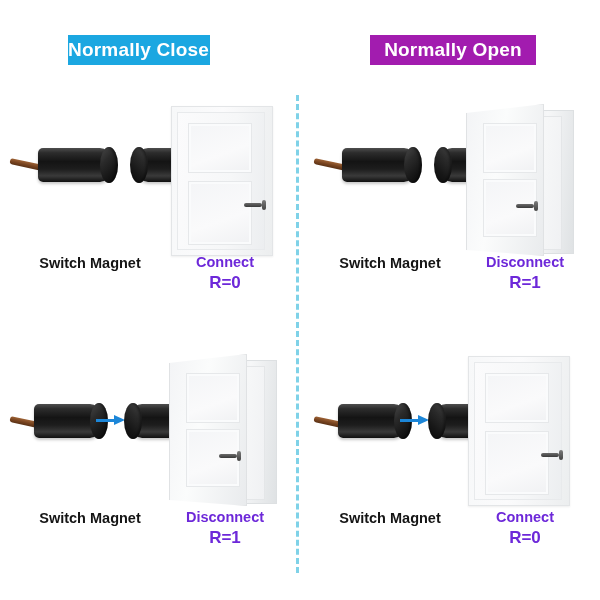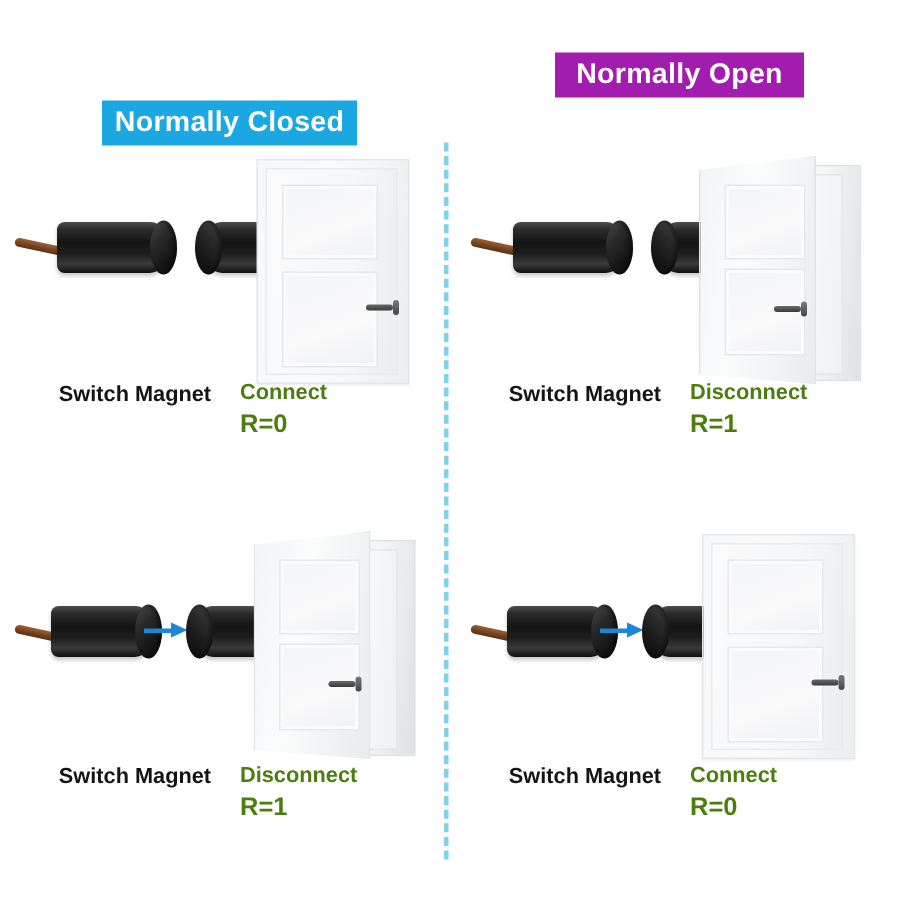--- a/index.html
+++ b/index.html
@@ -28,21 +28,21 @@
     position: absolute;
     height: 30px;
     line-height: 30px;
     text-align: center;
     color: #ffffff;
     font-size: 19px;
     font-weight: bold;
     letter-spacing: 0.2px;
     white-space: nowrap;
   }
-  .badge-left  { left: 68px;  top: 35px; width: 170px; margin-top: 32px; }
+  .badge-left  { left: 68px;  top: 35px; width: 142px; }
   .badge-right { left: 370px; top: 35px; width: 166px; }
 
   
   .divider {
     position: absolute;
     left: 296px;
     top: 95px;
     width: 0;
     height: 478px;
     border-left: 3px dashed #7fd2e8;
@@ -228,22 +228,22 @@
     font-size: 14.5px;
     font-weight: bold;
     color: #141414;
     white-space: nowrap;
   }
   .cap-right {
     position: absolute;
     left: 160px;
     top: 152px;
     width: 130px;
-    text-align: left;
-    color: #4d7c0f;
+    text-align: center;
+    color: #6d28d9;
   }
   .cap-right .state {
     display: block;
     font-size: 14.5px;
     font-weight: bold;
     line-height: 20px;
   }
   .cap-right .res {
     display: block;
     font-size: 17px;

